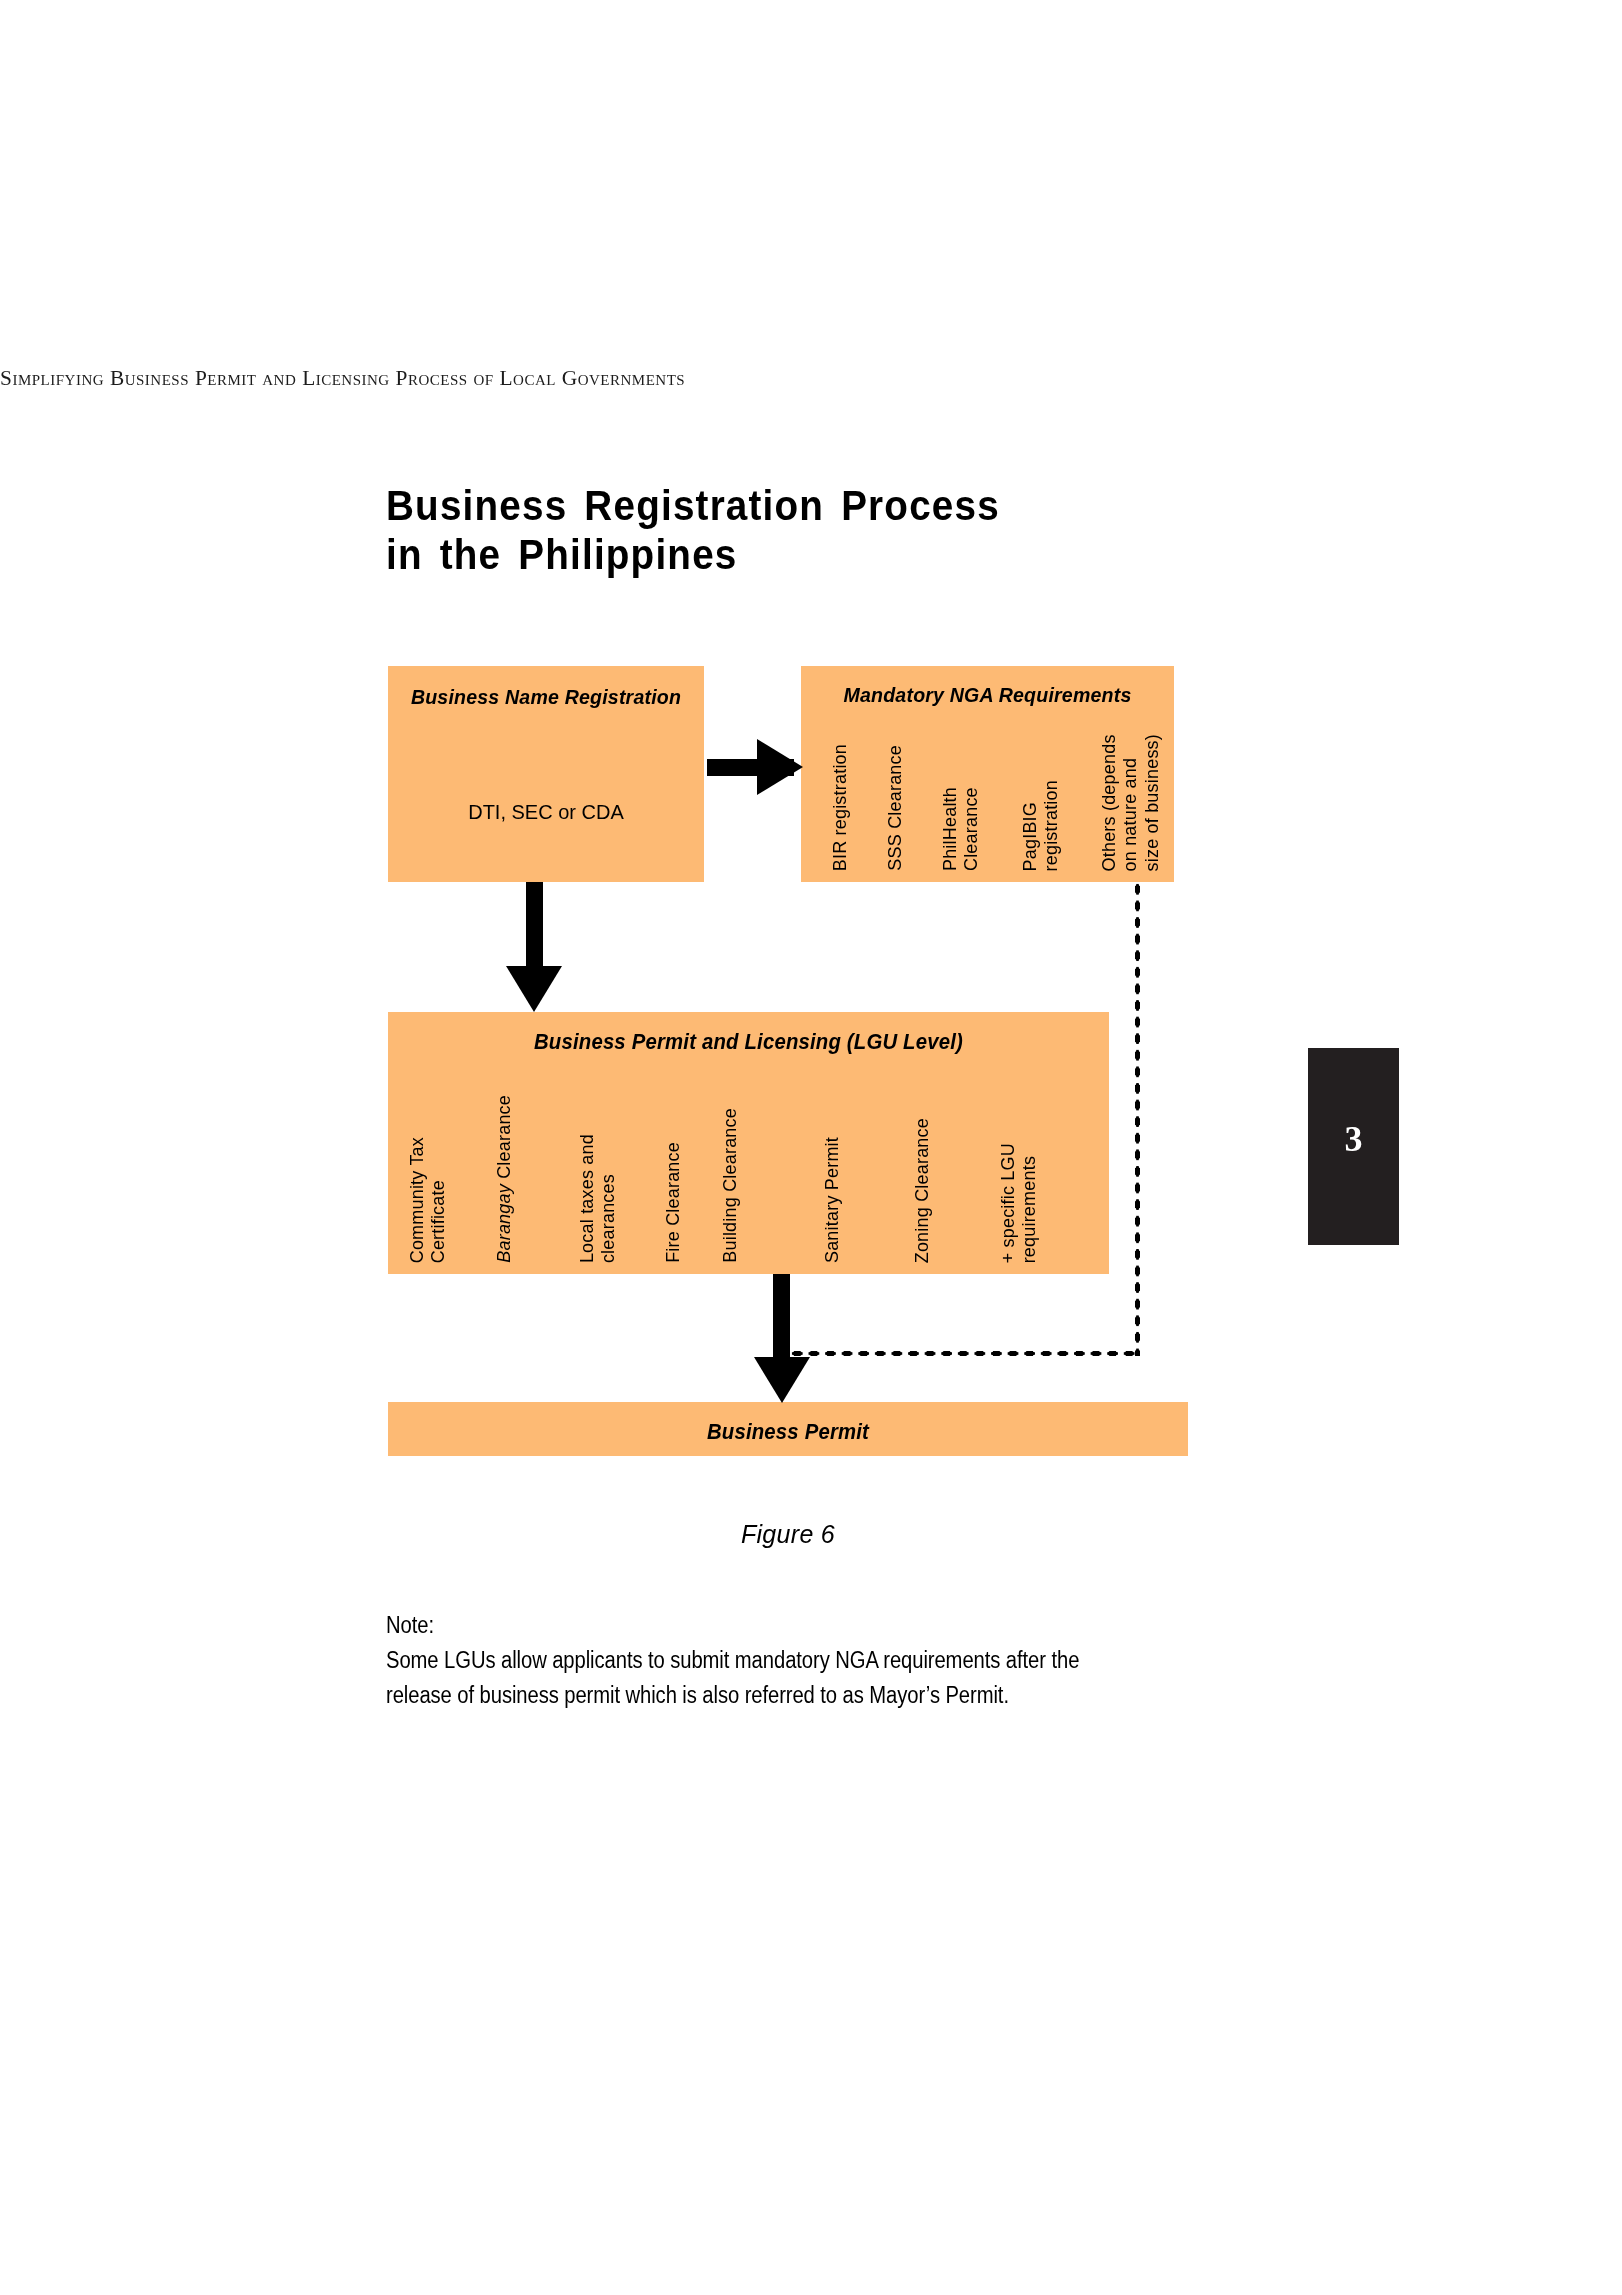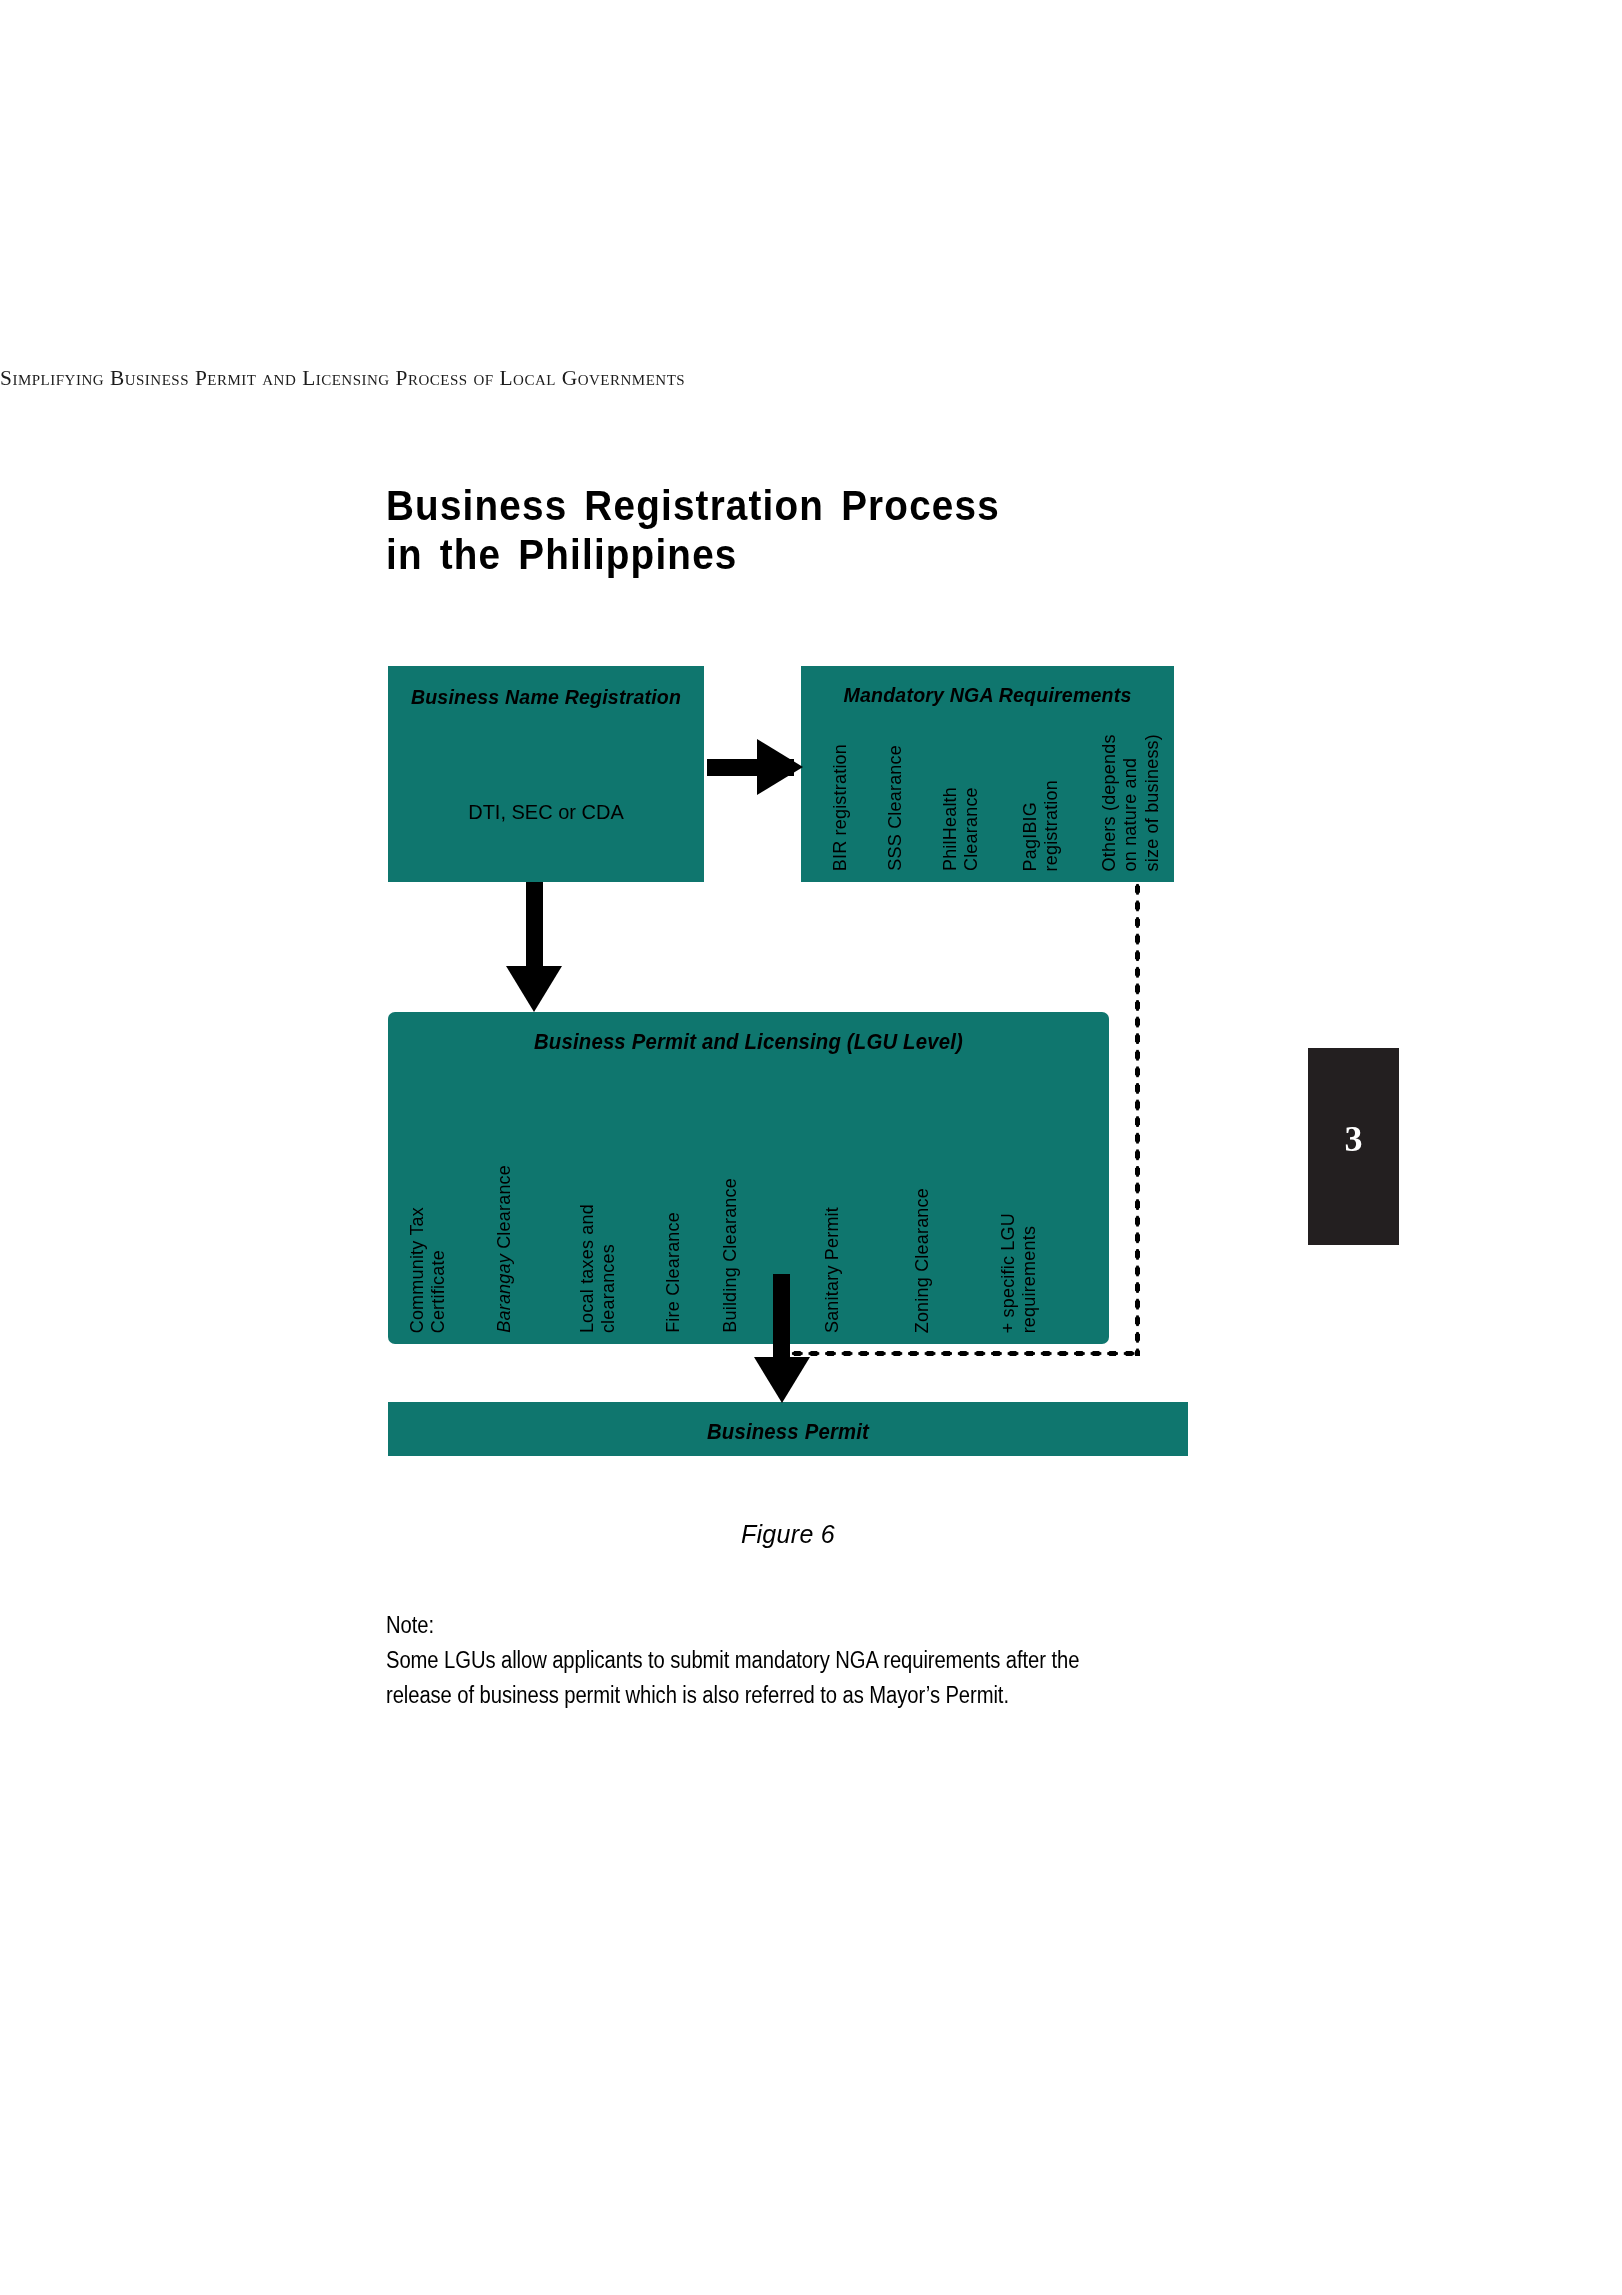--- a/index.html
+++ b/index.html
@@ -49,21 +49,21 @@
     word-spacing: 5.5px;
     font-stretch: condensed;
     transform: scaleX(0.92);
     transform-origin: left top;
     color: #000000;
   }
 
   
   .box {
     position: absolute;
-    background: #0f766e;
+    background: #fdba74;
     box-sizing: border-box;
   }
   .box-title {
     position: absolute;
     left: 0;
     right: 0;
     text-align: center;
     font-size: 20.6px;
     font-weight: bold;
     font-style: italic;
@@ -99,22 +99,21 @@
     height: 216px;
     padding-left: 45px;
   }
   #box-nga .box-title { top: 16.6px; }
 
   
   #box-lgu {
     left: 388px;
     top: 1012px;
     width: 721px;
-    height: 332px;
-    border-radius: 7px;
+    height: 262px;
   }
   #box-lgu .box-title { top: 18px; font-size: 21.4px; }
 
   
   #box-permit {
     left: 388px;
     top: 1402px;
     width: 800px;
     height: 54px;
   }

